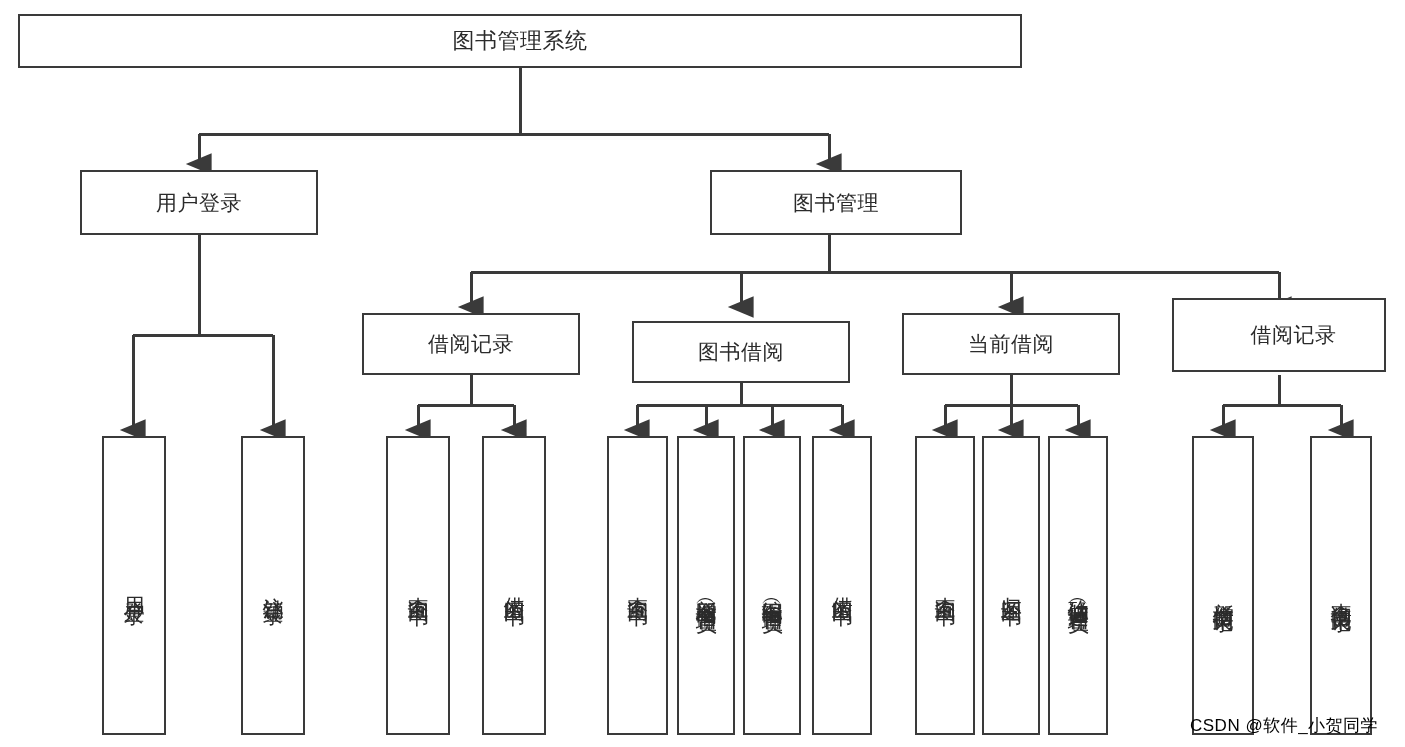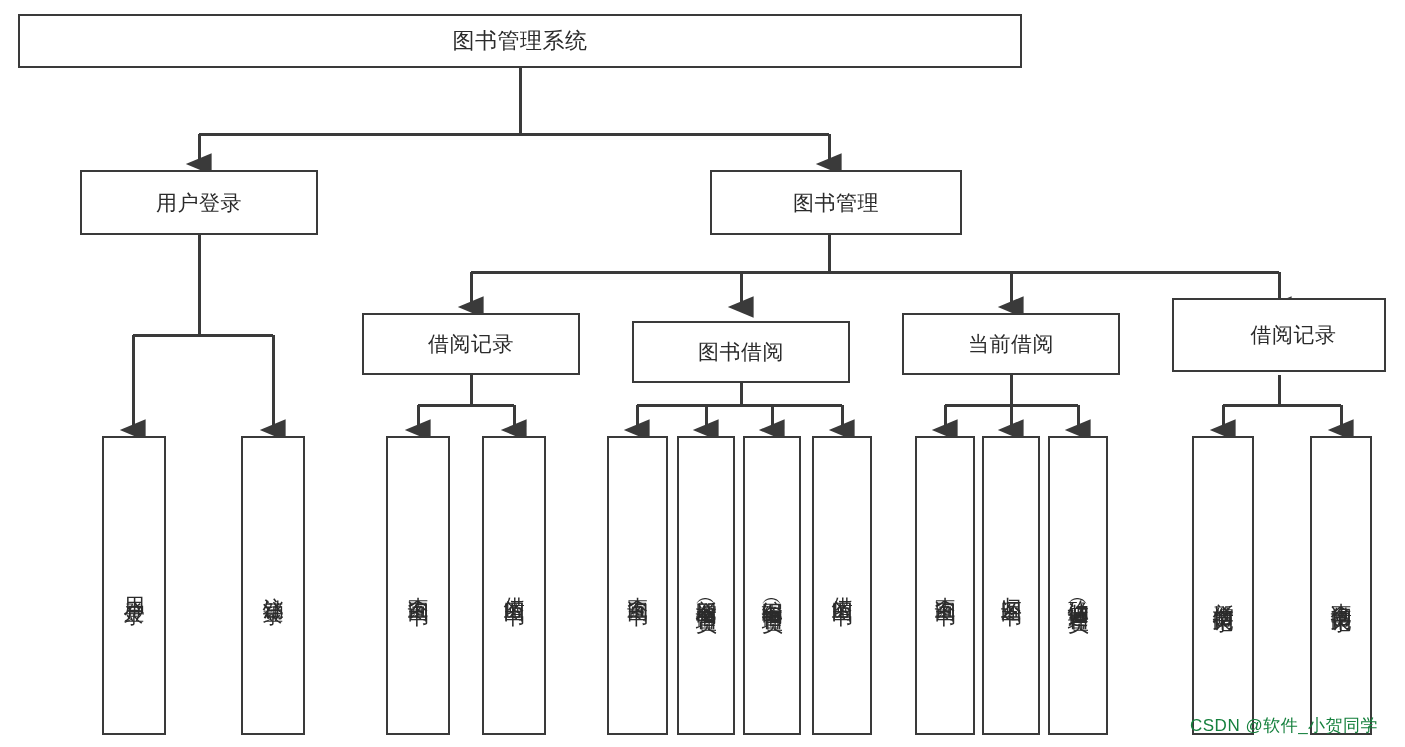--- a/index.html
+++ b/index.html
@@ -65,21 +65,21 @@
     justify-content: center;
   }
   .node.leaf.tall .label {
     letter-spacing: 2px;
     align-items: flex-start;
     padding-top: 6px;
   }
   .watermark {
     position: absolute;
     font-size: 17px;
-    color: #15803d;
+    color: #000000;
     white-space: nowrap;
     letter-spacing: 0.5px;
   }
 </style>
 </head>
 <body>
 
 <div id="canvas">
 
   <svg class="lines" viewBox="0 0 1405 747">

